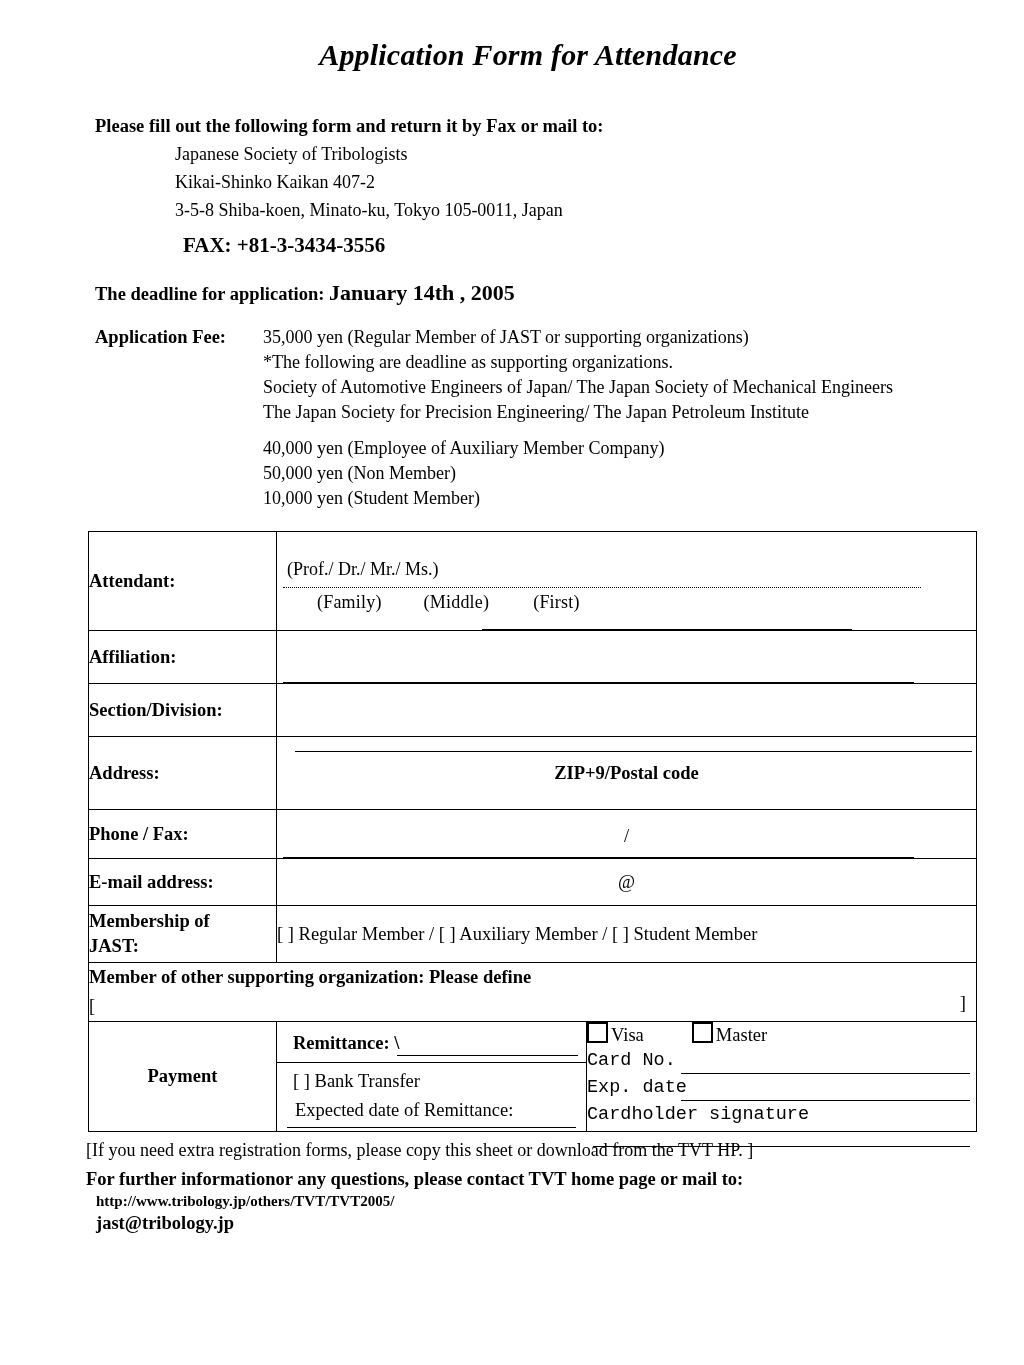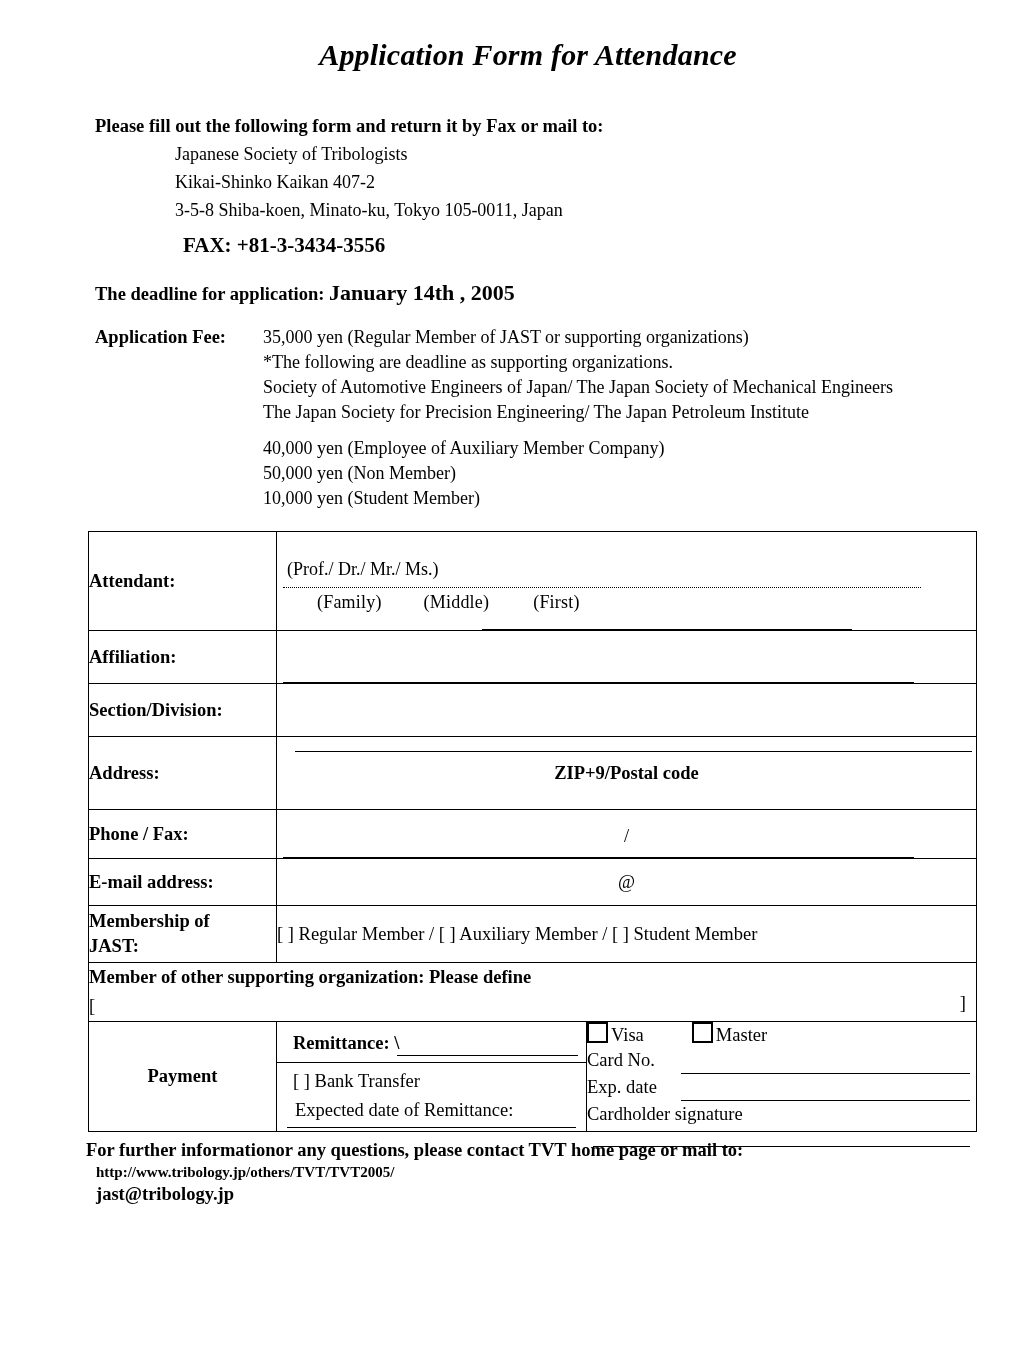--- a/index.html
+++ b/index.html
@@ -210,20 +210,21 @@
     width: 17px; height: 17px;
     border: 2px solid #000;
     vertical-align: -2px;
     margin-right: 3px;
   }
   .gapm { display: inline-block; width: 48px; }
   .card-field {
     font-size: 18.5px;
     position: relative;
     height: 27px;
+    font-family: Liberation Mono, monospace;
   }
   .card-field .ln2 {
     position: absolute;
     bottom: 3px;
     border-bottom: 1.6px solid #000;
   }
   .footnote {
     font-size: 18px;
     margin-left: 86px;
     margin-top: 8px;
@@ -390,17 +391,18 @@
         </div>
         <div class="card-field">
           <span>Cardholder signature</span>
           <span class="ln2" style="left:6px; right:6px; bottom:-16px;"></span>
         </div>
       </td>
     </tr>
   </tbody>
     </table>
 
+  <div class="footnote">[If you need extra registration forms, please copy this sheet or download  from the TVT HP.  ]</div>
   <div class="further">For further informationor any questions, please contact TVT home page or mail to:</div>
   <div class="url1">http://www.tribology.jp/others/TVT/TVT2005/</div>
   <div class="url2">jast@tribology.jp</div>
 
 </div>
 
 </body></html>

